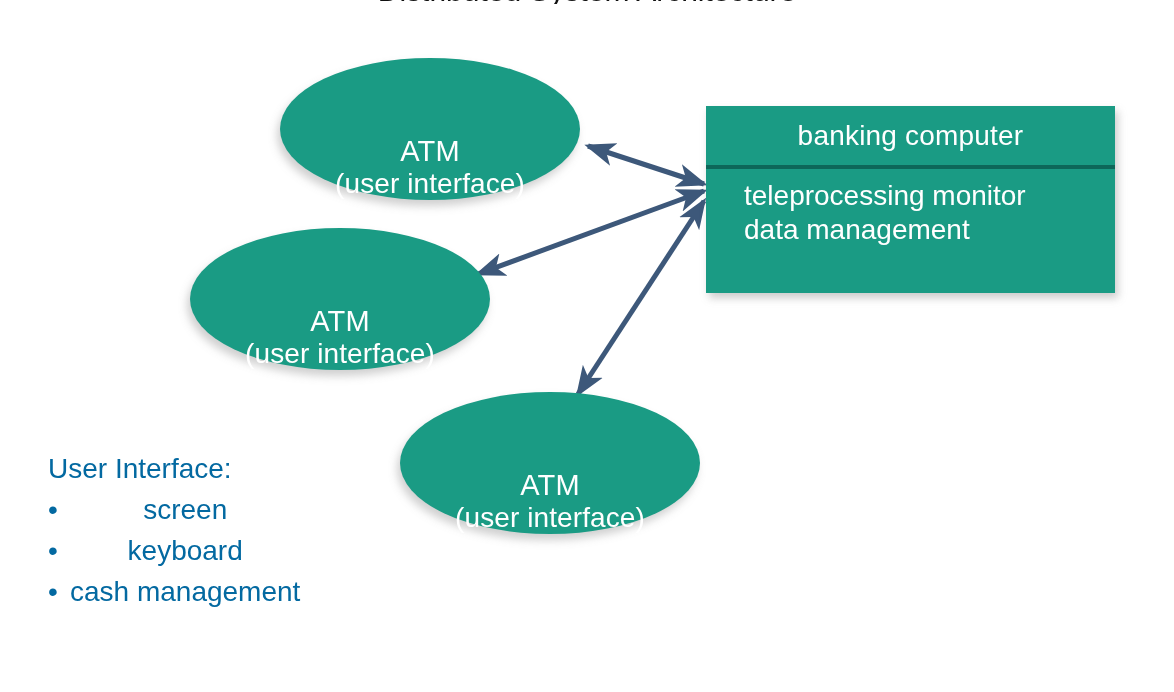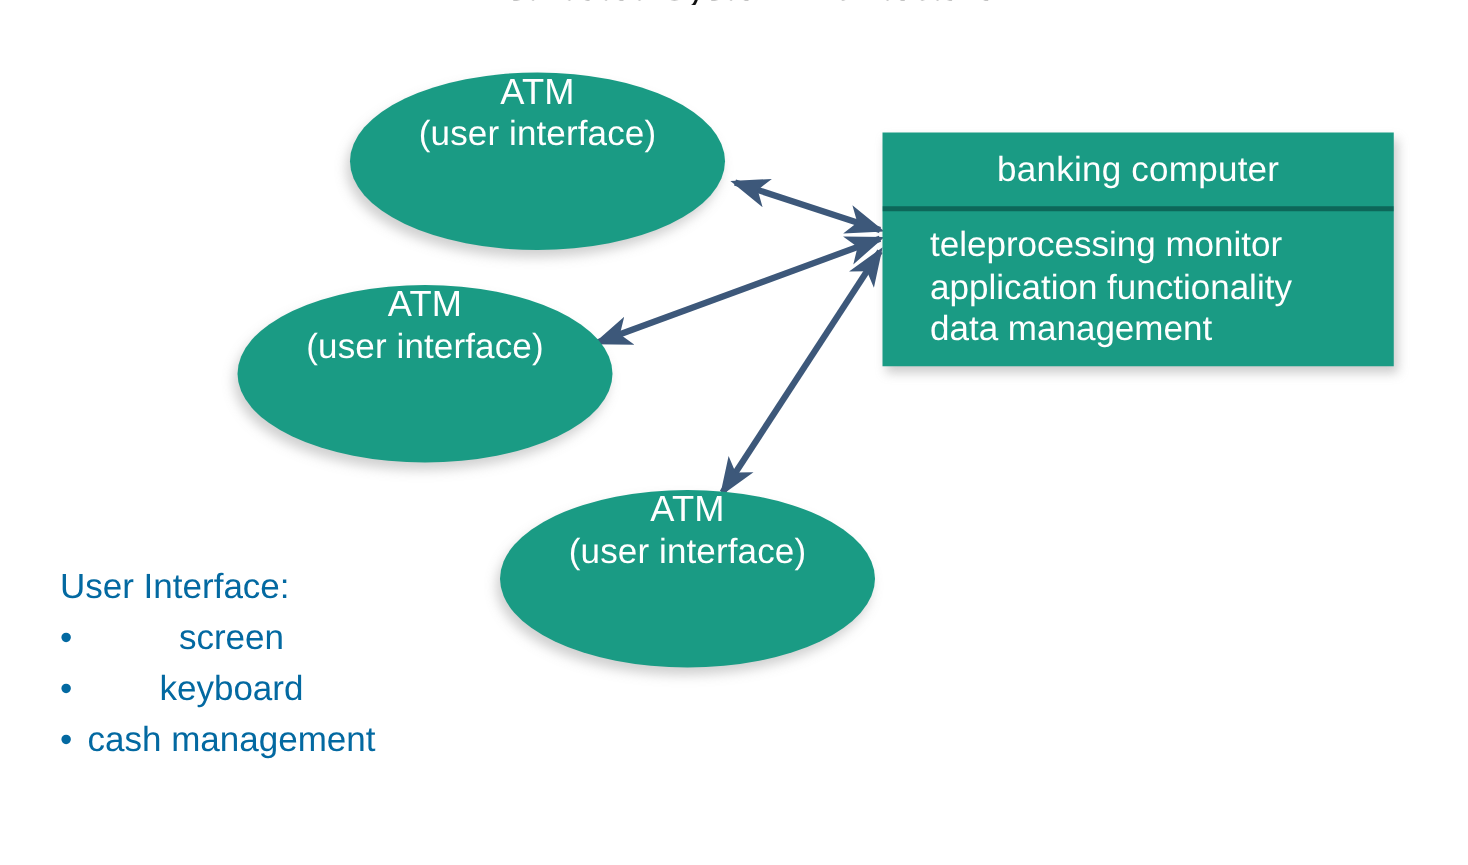--- a/index.html
+++ b/index.html
@@ -43,21 +43,21 @@
   }
   
   .node-ellipse {
     position: absolute;
     border-radius: 50%;
     background: #1a9b84;
     box-shadow: -3px 6px 9px rgba(120,120,120,0.35);
     display: flex;
     flex-direction: column;
     align-items: center;
-    justify-content: flex-start;
+    justify-content: flex-end;
     text-align: center;
     color: #ffffff;
     line-height: 1.14;
   }
   .node-ellipse .nd-title {
     font-size: 29px;
     letter-spacing: 0.2px;
   }
   .node-ellipse .nd-sub {
     font-size: 28px;
@@ -164,21 +164,20 @@
   <div id="atm-3" class="node-ellipse">
     <div class="nd-title">ATM</div>
     <div class="nd-sub">(user interface)</div>
   </div>
 
   <div id="server-box">
     <div id="server-header">banking computer</div>
     <div id="server-divider"></div>
     <div id="server-body">
       <div class="svc-line">teleprocessing monitor</div>
-      <div class="svc-line">application functionality</div>
       <div class="svc-line">data management</div>
     </div>
   </div>
 
   <div id="legend">
     <div class="legend-heading">User Interface:</div>
     <ul>
       <li>screen</li>
       <li>keyboard</li>
       <li>cash management</li>

